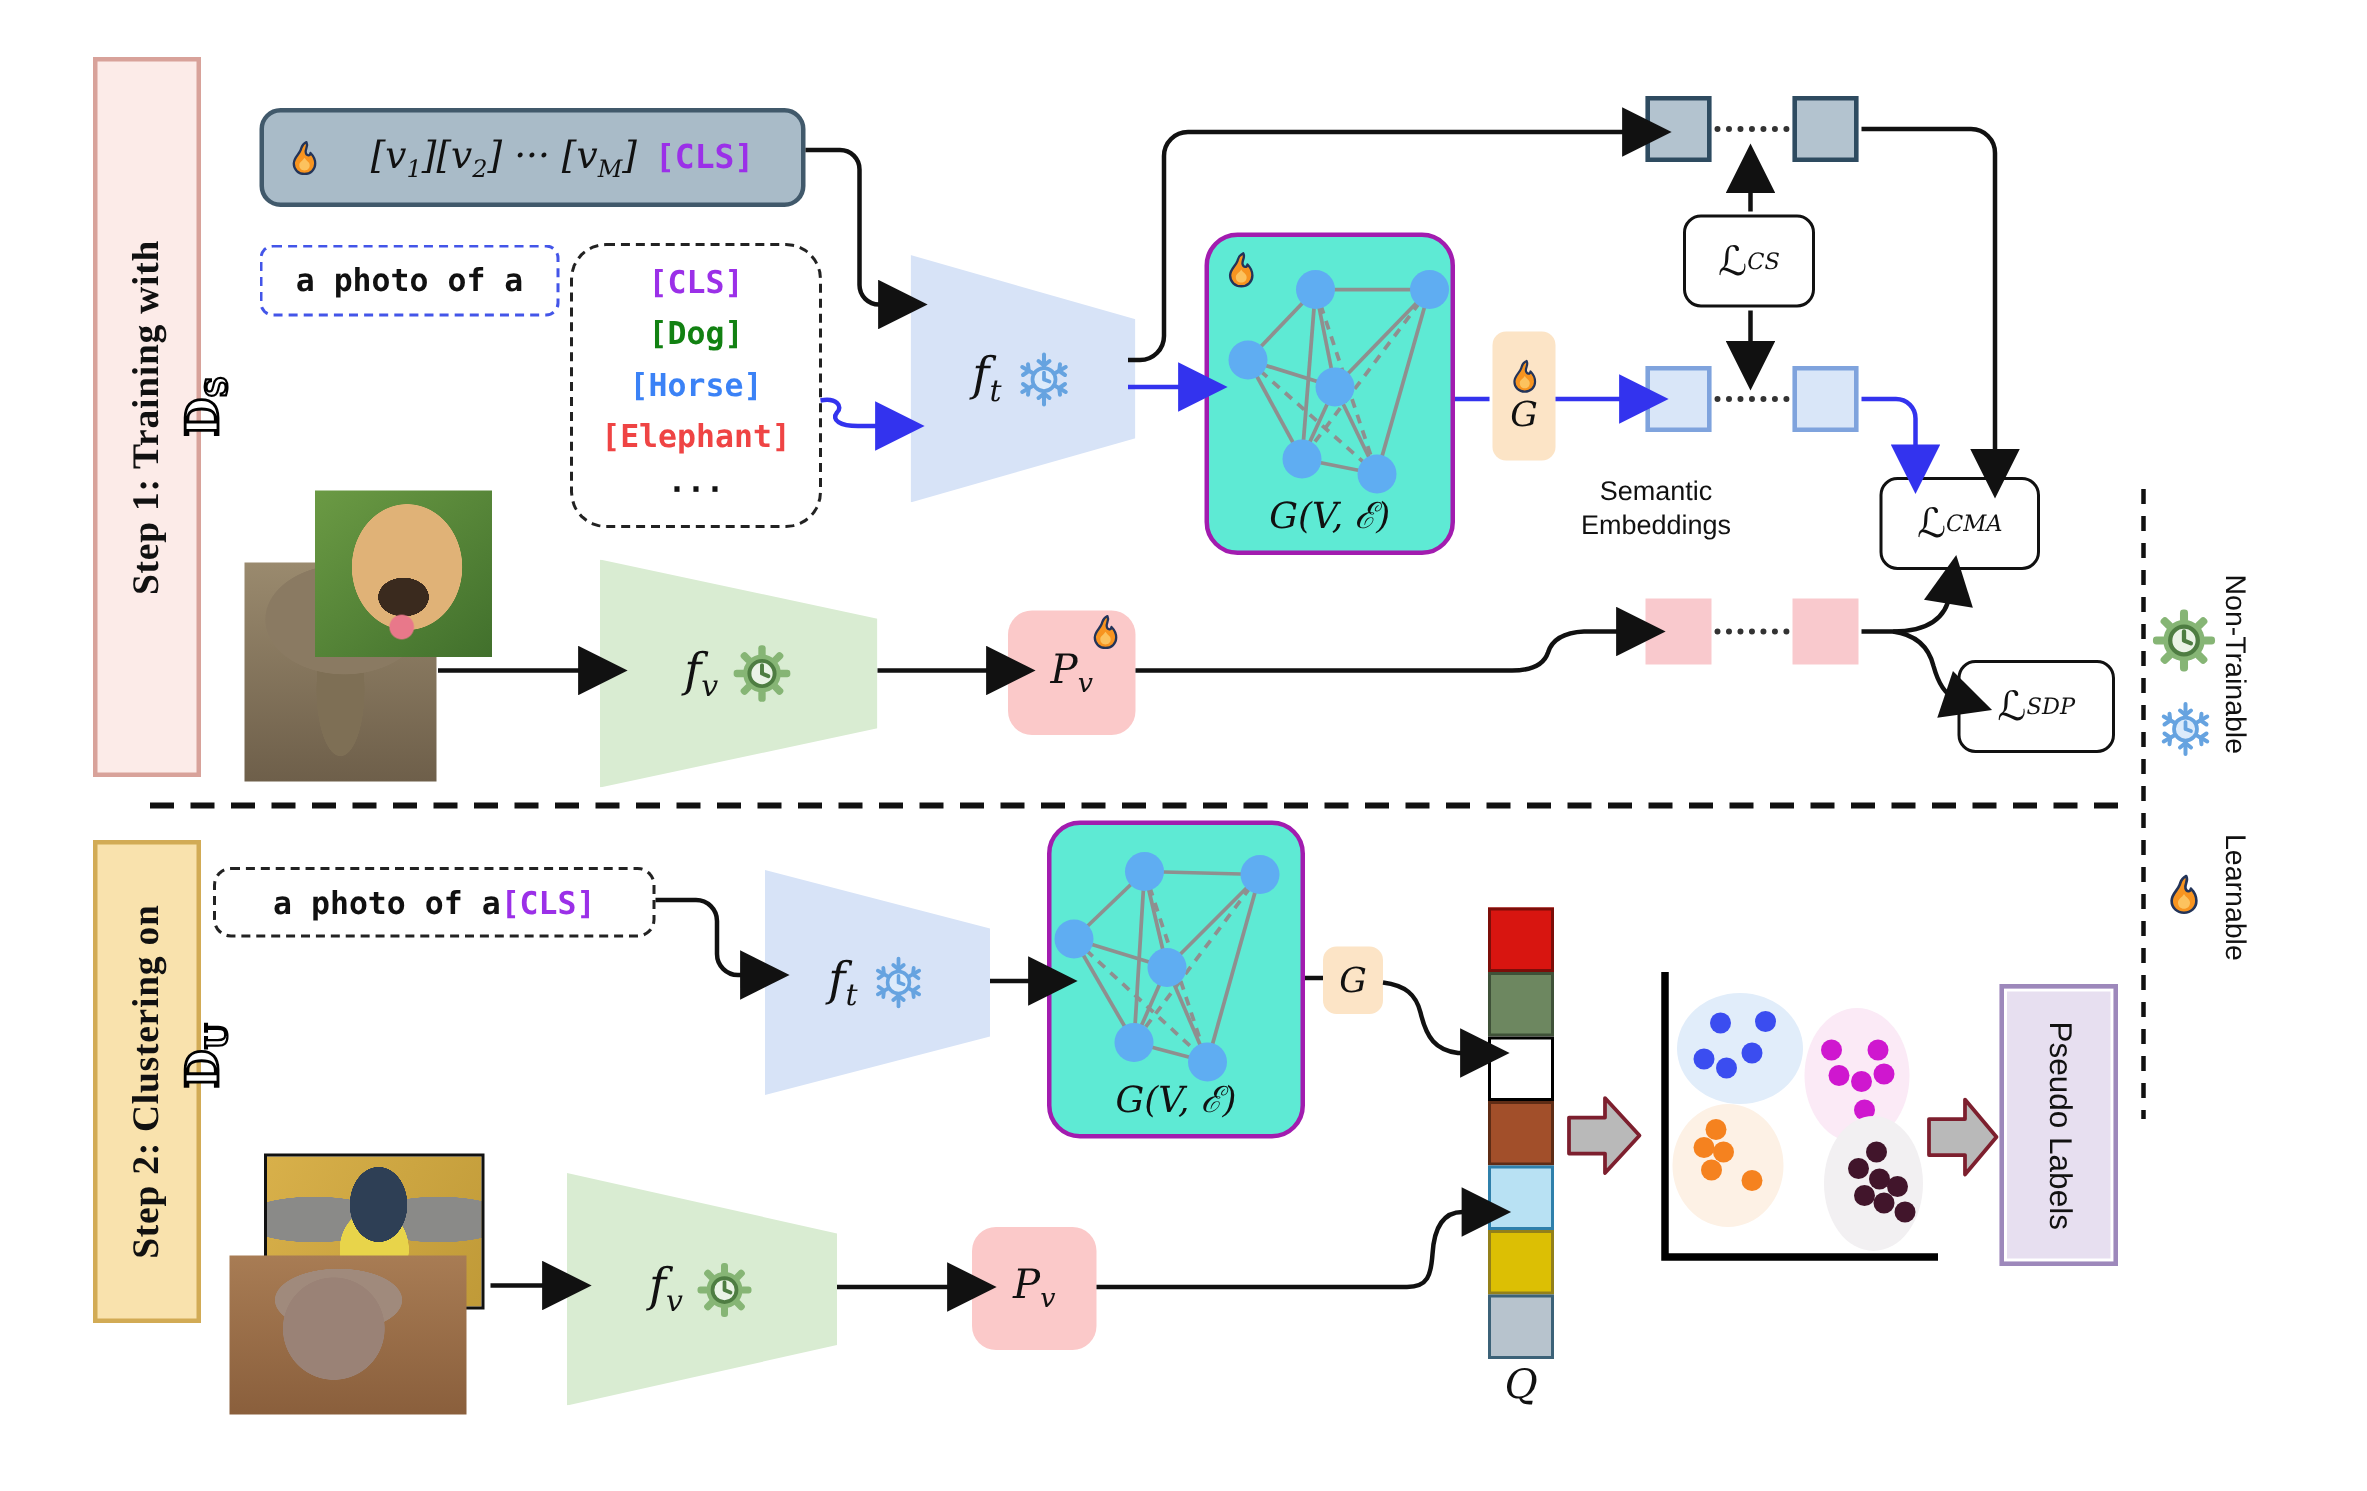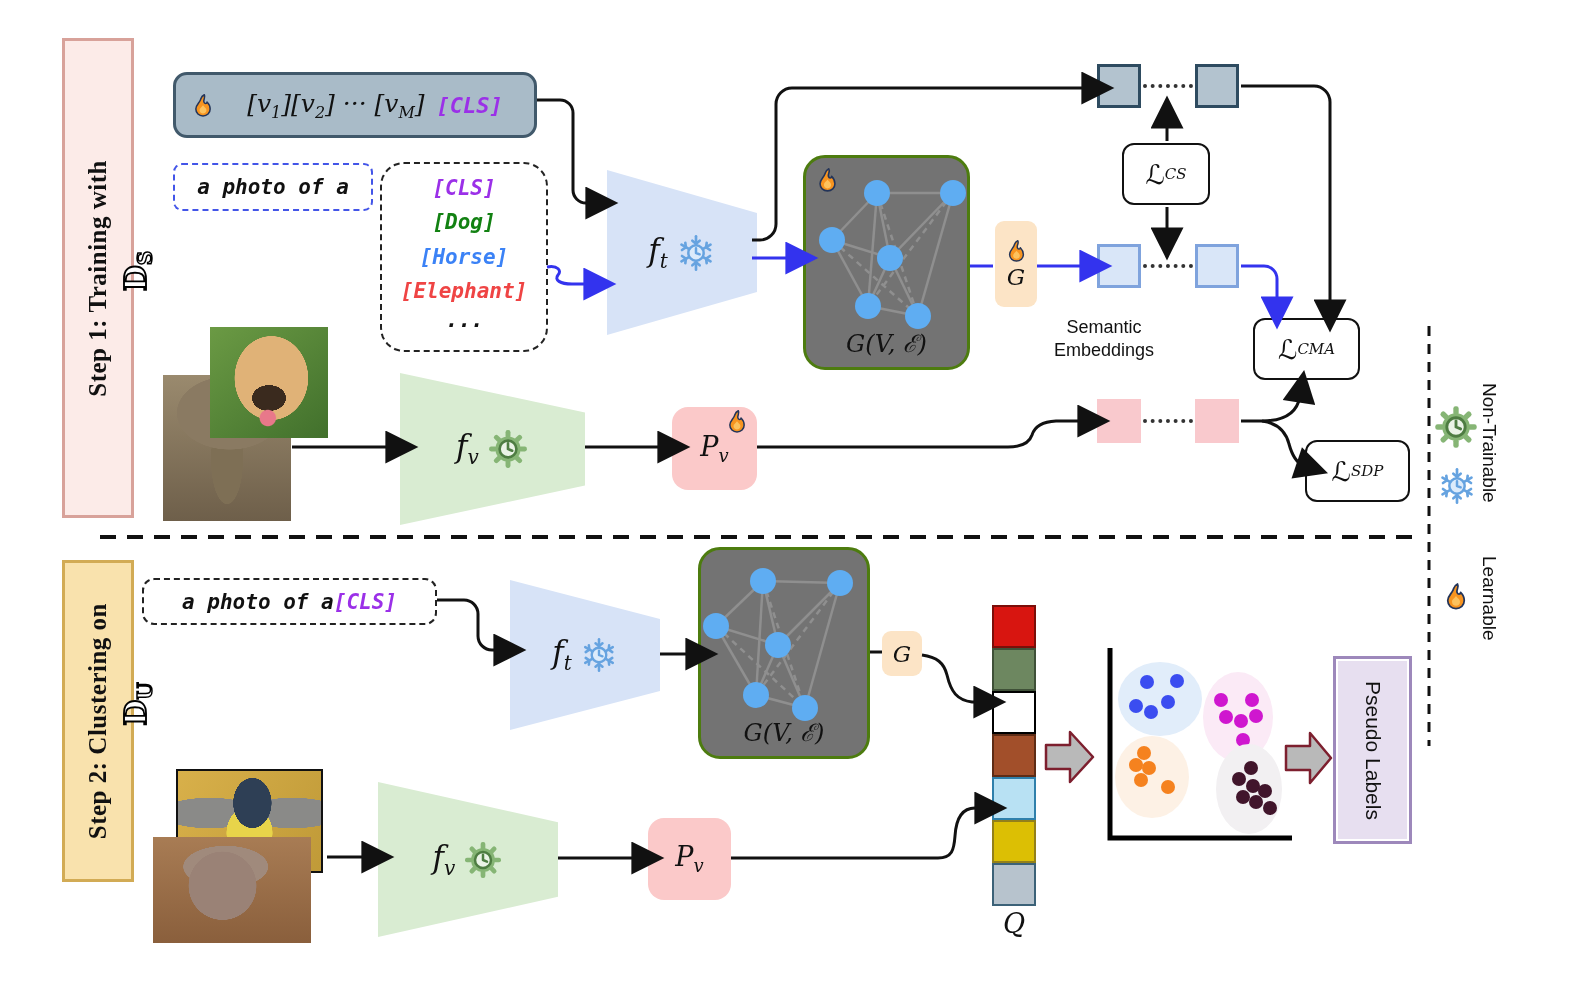--- a/index.html
+++ b/index.html
@@ -13,34 +13,34 @@
   .vtext-up{writing-mode:vertical-rl;transform:rotate(180deg);font-family:"Liberation Serif",serif;
             font-weight:700;font-size:25px;letter-spacing:.5px;white-space:nowrap;}
   .vtext-down{writing-mode:vertical-rl;font-family:"Liberation Sans",sans-serif;font-size:19px;white-space:nowrap;}
   .rot-ccw{transform:rotate(-90deg);}
   .dbl{font-family:"DejaVu Serif",serif;font-weight:700;font-size:30px;color:#fff;
        -webkit-text-stroke:1.9px #000;}
   .dbl-sub{font-family:"DejaVu Serif",serif;font-weight:700;font-size:20px;color:#fff;
        -webkit-text-stroke:1.5px #000;vertical-align:-6px;}
   
   .math{font-family:"DejaVu Serif",serif;font-style:italic;}
-  .mono{font-family:"DejaVu Sans Mono",monospace;font-weight:700;font-style:italic;}
+  .mono{font-family:"DejaVu Sans Mono",monospace;font-weight:700;}
   .promptbox{left:173px;top:72px;width:364px;height:66px;background:#a9bbc8;border:3px solid #41596b;
              border-radius:14px;box-sizing:border-box;display:flex;align-items:center;justify-content:center;}
   .dashedbox{border:2.5px dashed #222;border-radius:12px;box-sizing:border-box;
              display:flex;align-items:center;justify-content:center;}
   .bluedash{border-color:#4355e8;}
   .classbox{left:380px;top:162px;width:168px;height:190px;border-radius:24px;flex-direction:column;
             justify-content:center;gap:4px;font-size:21px;line-height:1.45;}
   .trap{position:absolute;display:flex;align-items:center;justify-content:center;gap:8px;}
   .trap.blue{background:#d7e3f7;clip-path:polygon(0 0,100% 26%,100% 74%,0 100%);}
   .trap.green{background:#d9ecd2;clip-path:polygon(0 0,100% 26%,100% 74%,0 100%);}
   .trap .fl{font-size:31px;}
   .trap sub{font-size:20px;font-style:italic;}
-  .graphbox{background:#737373;border:3px solid #4d7c0f;border-radius:22px;box-sizing:border-box;padding-left:12px;}
+  .graphbox{background:#5eead4;border:3px solid #a21caf;border-radius:22px;box-sizing:border-box;padding-left:12px;}
   .graphlabel{position:absolute;left:0;right:0;bottom:8px;text-align:center;font-size:24px;}
   .gmod{background:#fce4c6;border-radius:9px;display:flex;flex-direction:column;align-items:center;
         justify-content:center;}
   .gmod .glabel{font-size:23px;}
   .lossbox{position:absolute;background:#fff;border:2.5px solid #111;border-radius:12px;box-sizing:border-box;
            display:flex;align-items:center;justify-content:center;font-family:"DejaVu Sans",sans-serif;font-size:27px;}
   .lossbox sub{font-size:15px;font-style:italic;font-family:"DejaVu Serif",serif;vertical-align:-7px;}
   .pvbox{position:absolute;background:#fbc9c9;border-radius:16px;display:flex;align-items:center;justify-content:center;}
   .pvbox .fl{font-size:27px;}
   .pvbox sub{font-size:18px;font-style:italic;}

